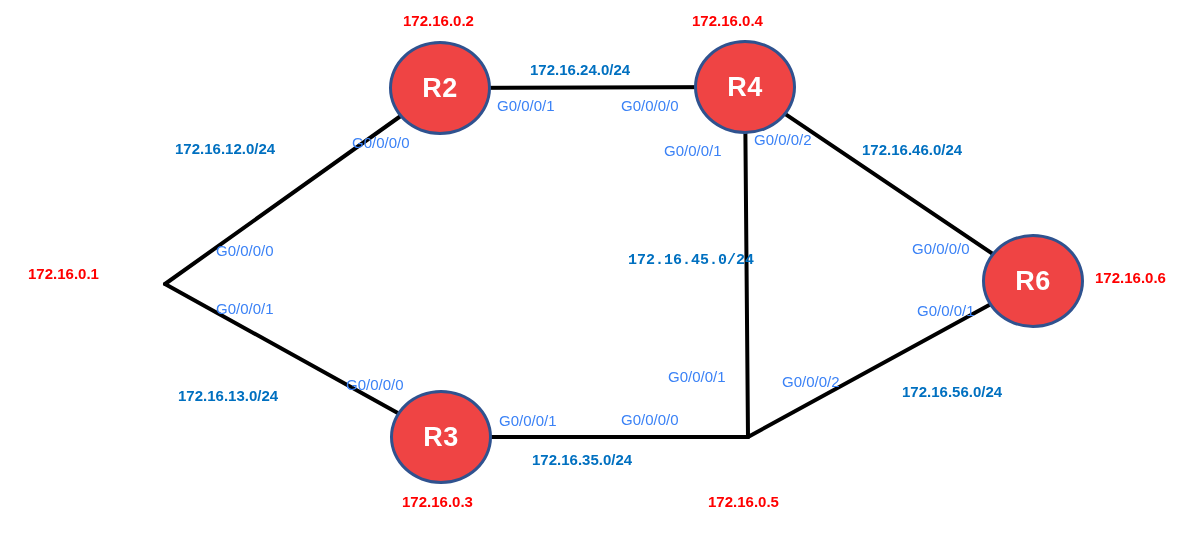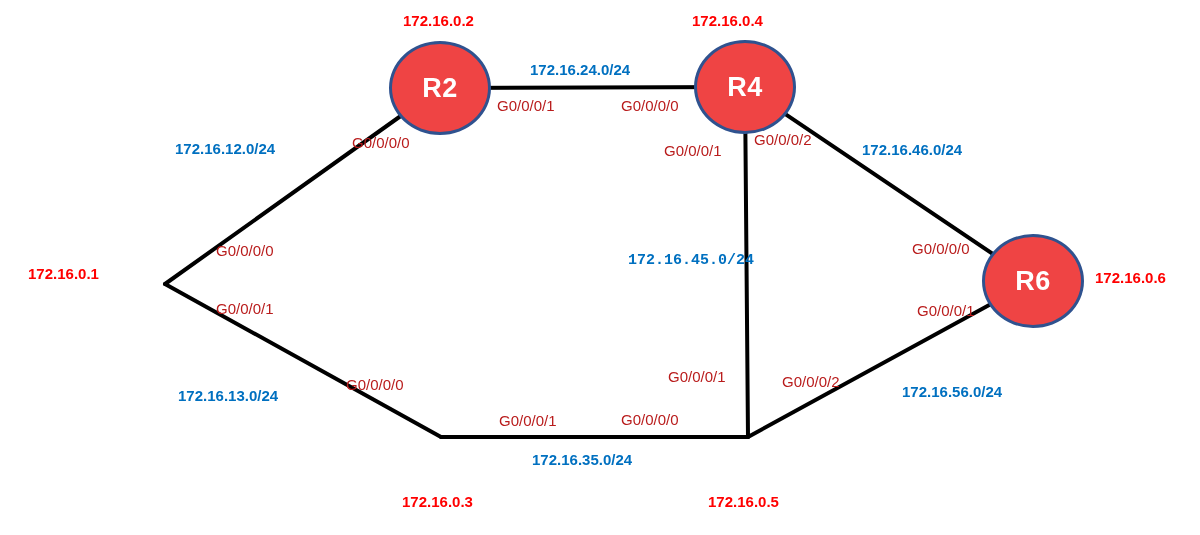--- a/index.html
+++ b/index.html
@@ -27,39 +27,42 @@
   }
   .node-label {
     color: #ffffff;
     font-size: 27px;
     font-weight: bold;
     letter-spacing: 0.5px;
   }
   .lbl { position: absolute; white-space: nowrap; line-height: 1.1; }
   .ip     { color: #FF0000; font-size: 15px; font-weight: bold; }
   .subnet { color: #0070C0; font-size: 15px; font-weight: bold; }
-  .iface  { color: #b91c1c; font-size: 15px; font-weight: normal; }
+  .iface  { color: #3b82f6; font-size: 15px; font-weight: normal; }
 </style>
 </head>
 <body>
 
 <div class="canvas">
 
   <svg class="links-layer" width="1200" height="535">
     <line class="link" x1="165" y1="284" x2="440" y2="88"></line>
     <line class="link" x1="165" y1="284" x2="441" y2="437"></line>
     <line class="link" x1="440" y1="88" x2="745" y2="87"></line>
     <line class="link" x1="441" y1="437" x2="748" y2="437"></line>
     <line class="link" x1="745" y1="87" x2="748" y2="437"></line>
     <line class="link" x1="745" y1="87" x2="1033" y2="281"></line>
     <line class="link" x1="748" y1="437" x2="1033" y2="281"></line>
   </svg>
 
   <div class="node" style="left:389px; top:41px;">
     <span class="node-label">R2</span>
+  </div>
+  <div class="node" style="left:390px; top:390px;">
+    <span class="node-label">R3</span>
   </div>
   <div class="node" style="left:694px; top:40px;text-align:right;">
     <span class="node-label">R4</span>
   </div>
   <div class="node" style="left:982px; top:234px;">
     <span class="node-label">R6</span>
   </div>
 
   <span class="lbl ip" style="left:28px;  top:266px;">172.16.0.1</span>
   <span class="lbl ip" style="left:403px; top:13px;">172.16.0.2</span>

